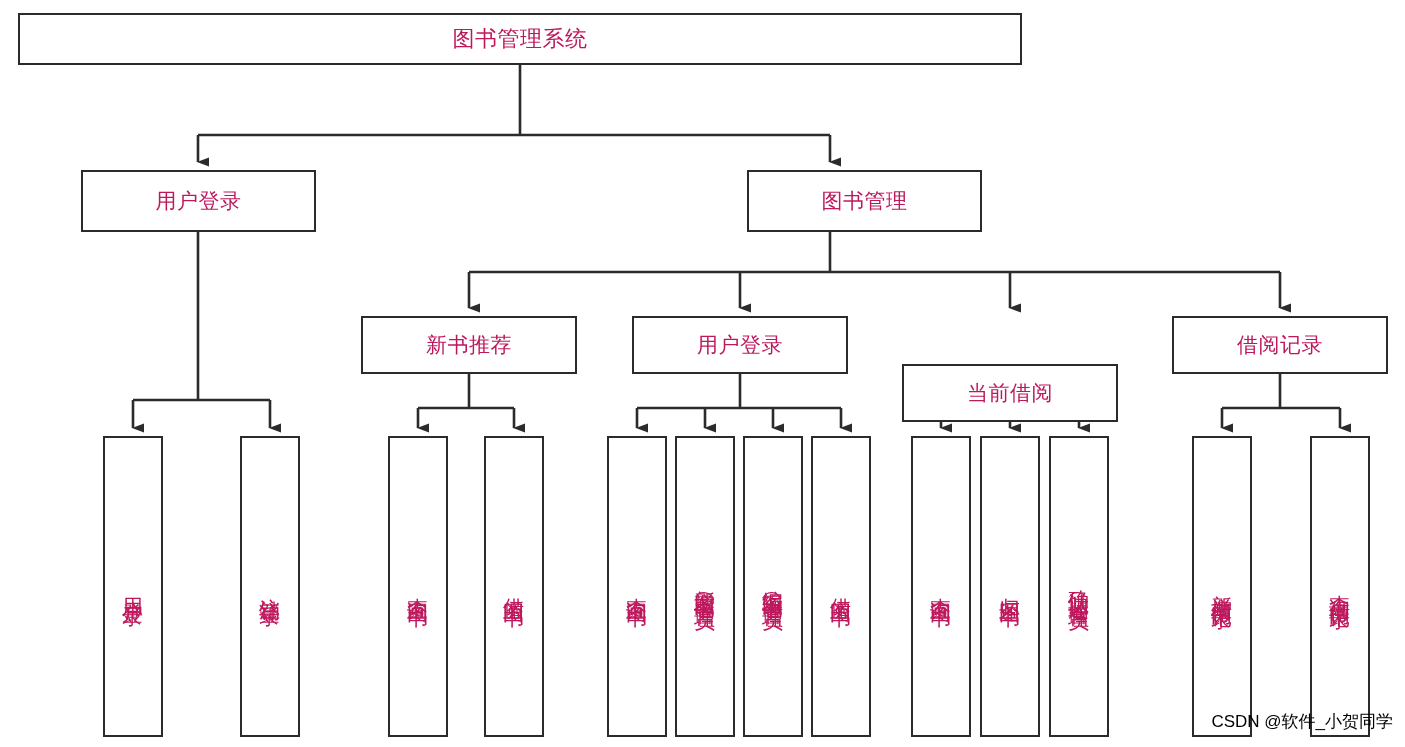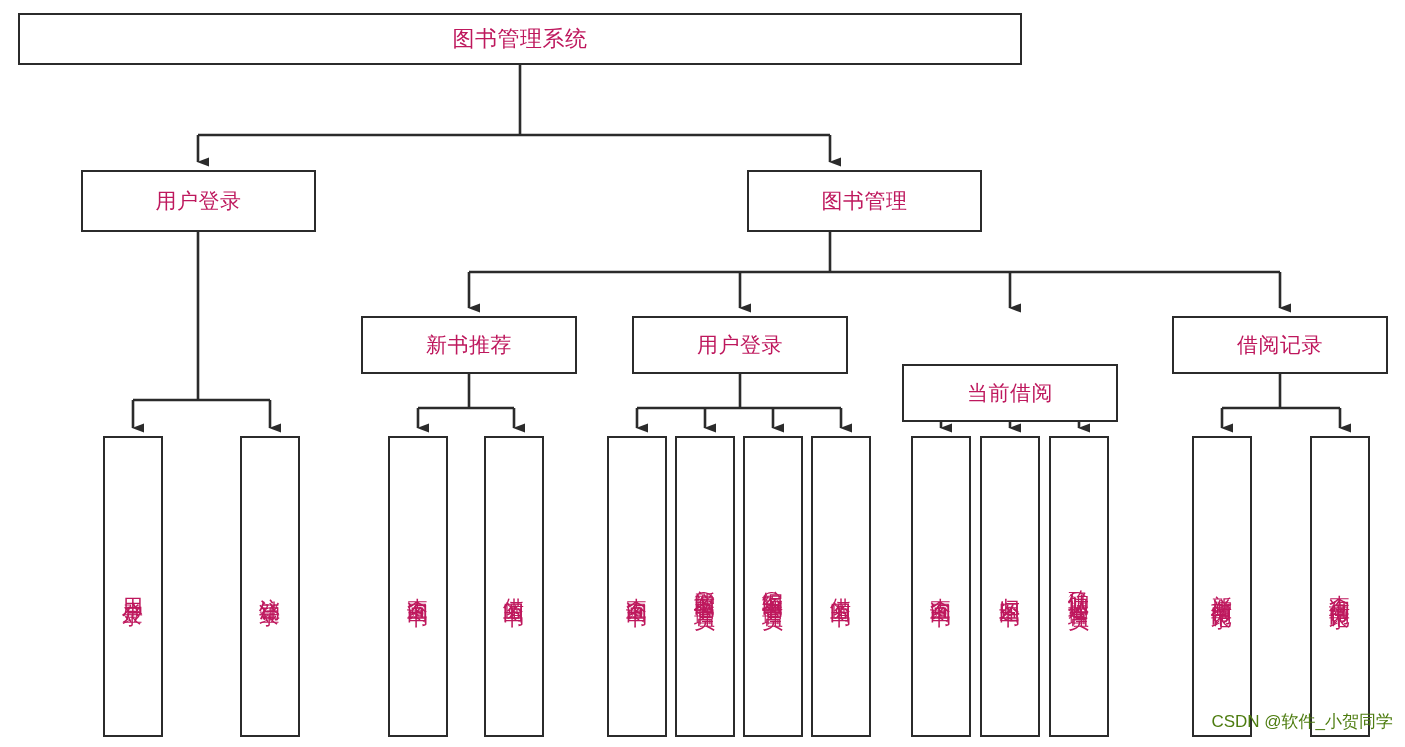--- a/index.html
+++ b/index.html
@@ -65,21 +65,21 @@
     font-size: 21px;
     letter-spacing: 3px;
     line-height: 1;
     white-space: nowrap;
     max-height: 100%;
   }
   .watermark {
     position: absolute;
     font-family: "Liberation Sans", "DejaVu Sans", sans-serif;
     font-size: 17px;
-    color: #4d7c0f;
+    color: #000000;
     white-space: nowrap;
     pointer-events: none;
     user-select: none;
   }
 </style>
 </head>
 <body>
 
 <div id="diagram-root">
 

